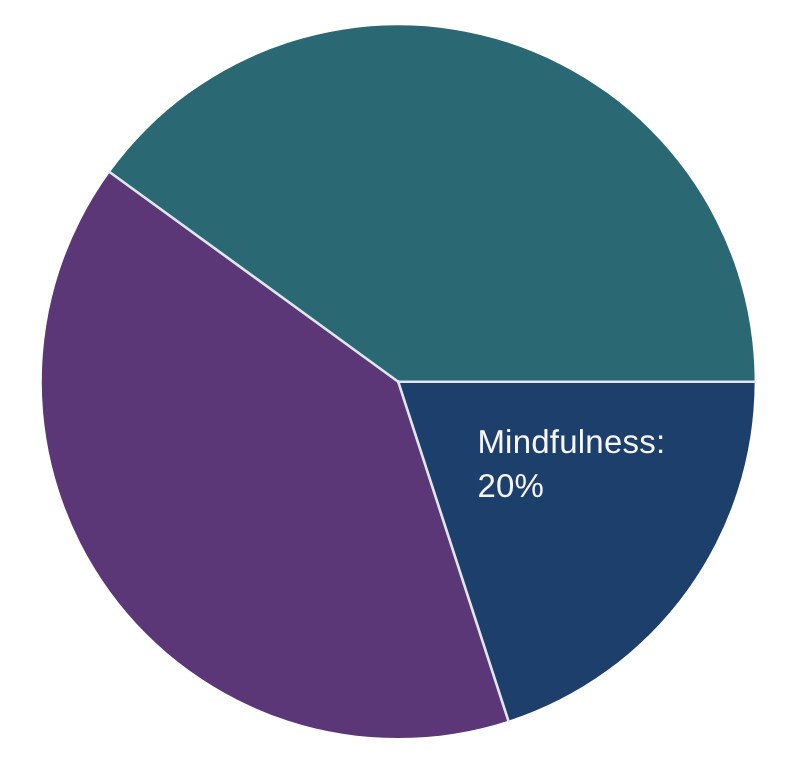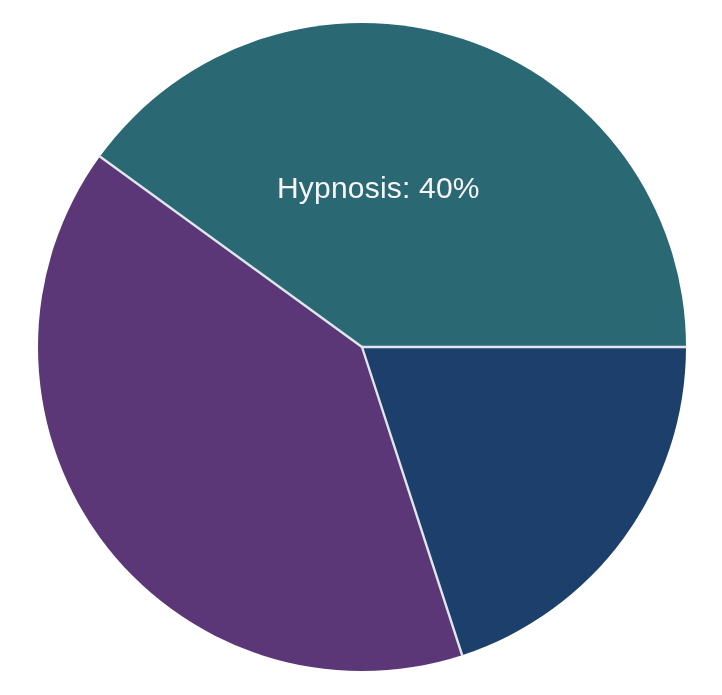--- a/index.html
+++ b/index.html
@@ -59,17 +59,17 @@
 
     <path d="M 362,347 L 462.12,655.14 A 324,324 0 0 1 99.88,156.55 Z" fill="#5c3778"></path>
 
     <path d="M 362,347 L 686,347 A 324,324 0 0 1 462.12,655.14 Z" fill="#1d3f6c"></path>
 
     <line x1="362" y1="347" x2="686" y2="347" stroke-width="2.4" stroke-linecap="round" stroke="#dfe7ec"></line>
     <line x1="362" y1="347" x2="462.12" y2="655.14" stroke-width="2.4" stroke-linecap="round" stroke="#dfe7ec"></line>
     <line x1="362" y1="347" x2="99.88" y2="156.55" stroke-width="2.4" stroke-linecap="round" stroke="#dfe7ec"></line>
   </svg>
 
-  <div class="slice-label nowrap label-hypnosis" style="color: rgb(247, 245, 246);">Hypnosis: 40%</div>
 
 
+  <div class="slice-label label-mindfulness" style="color: rgb(247, 245, 246);">Mindfulness: 20%</div>
 
 </div>
 
 </body></html>

